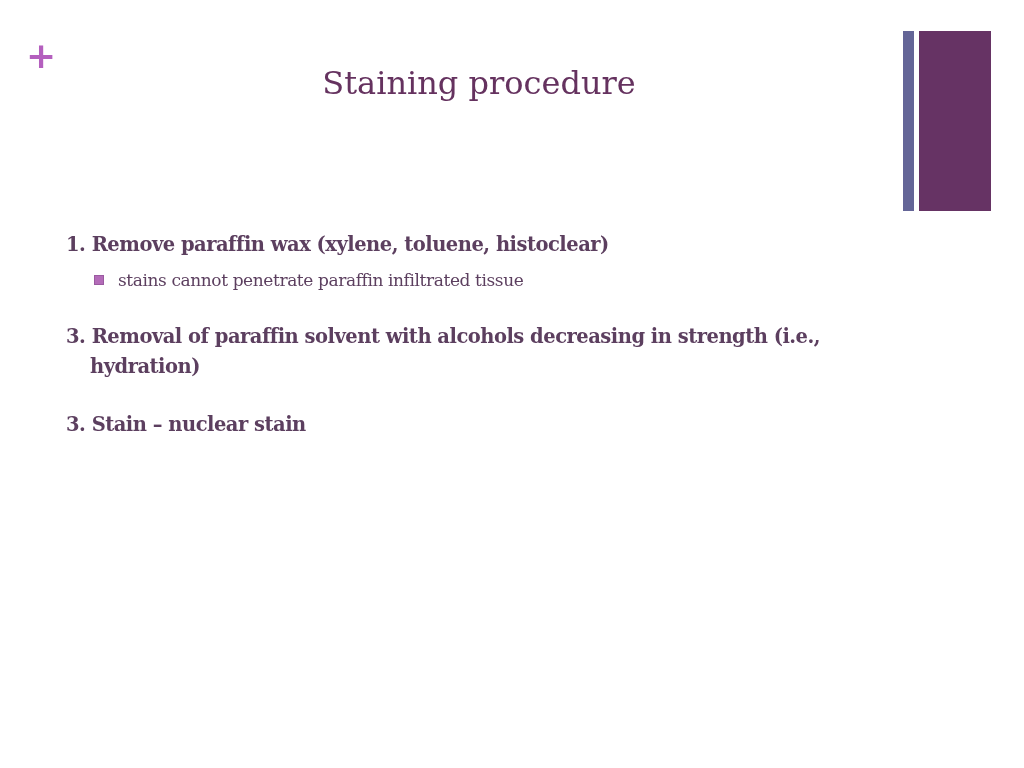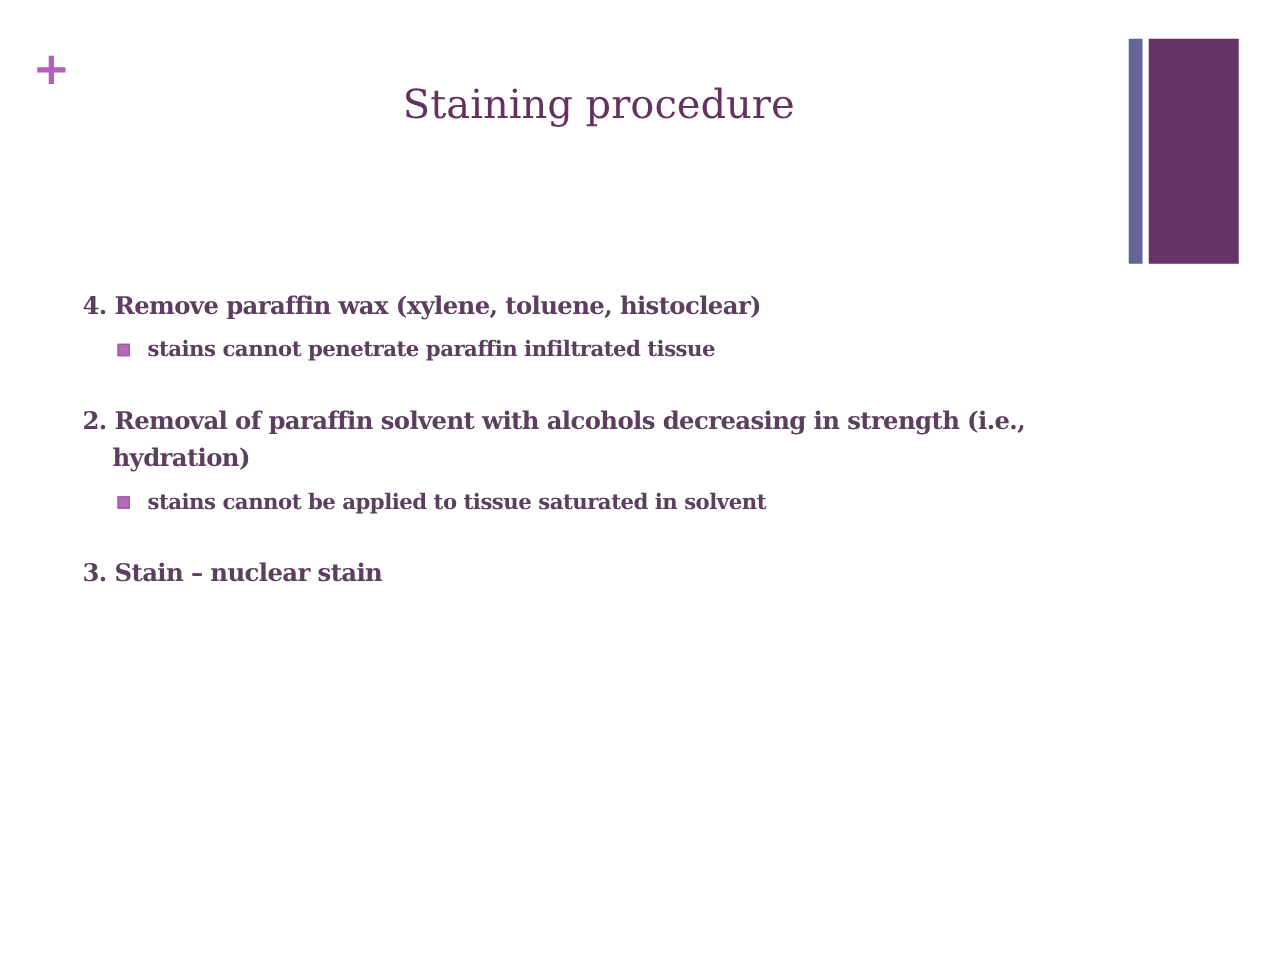--- a/index.html
+++ b/index.html
@@ -3,34 +3,33 @@
 <meta charset="utf-8">
 <style>
   html, body { margin:0; padding:0; }
   body { width:1024px; height:768px; background:#ffffff; position:relative; overflow:hidden; font-family:"DejaVu Serif","Liberation Serif",serif; color:#5a3a5e; }
   .plus { position:absolute; left:26px; top:38px; font-family:"DejaVu Sans",sans-serif; font-size:36px; font-weight:bold; color:#b45fbe; line-height:36px; }
   .bar-thin { position:absolute; left:903px; top:31px; width:11px; height:180px; }
   .bar-wide { position:absolute; left:919px; top:31px; width:72px; height:180px; }
   .title { position:absolute; left:0; width:958px; top:64px; text-align:center; font-family:"DejaVu Serif",serif; font-size:32px; color:#65325f; letter-spacing:0px; }
   .content { position:absolute; left:66px; top:230px; width:820px; }
   .item { font-size:19.5px; font-weight:bold; line-height:30px; color:#5c3f5f; letter-spacing:-0.5px; padding-left:24px; text-indent:-24px; margin-bottom:6px; }
-  .sub { position:relative; font-size:17px; font-weight:bold; line-height:28px; color:#5c3f5f; padding-left:52px; letter-spacing:-0.4px; margin-bottom:6px; }
+  .sub { position:relative; font-size:17px; font-weight:normal; line-height:28px; color:#5c3f5f; padding-left:52px; letter-spacing:-0.4px; margin-bottom:6px; }
   .sub .sq { position:absolute; left:28px; top:9px; width:10px; height:10px; background:#b36bb8; border:1px solid #9a5aa0; box-sizing:border-box; }
   .gap { height:22px; }
 </style>
 </head>
 <body>
 
 <div class="plus">+</div>
 <div class="bar-thin" style="background:#646597"></div>
 <div class="bar-wide" style="background:#663364"></div>
 
 <div class="title">Staining procedure</div>
 
 <div class="content">
-  <div class="item">4. Remove paraffin wax (xylene, toluene, histoclear)</div>
+  <div class="item">1. Remove paraffin wax (xylene, toluene, histoclear)</div>
   <div class="sub"><span class="sq"></span><span>stains cannot penetrate paraffin infiltrated tissue</span></div>
   <div class="gap"></div>
-  <div class="item" style="width:790px">2. Removal of paraffin solvent with alcohols decreasing in strength (i.e., hydration)</div>
-  <div class="sub"><span class="sq"></span><span>stains cannot be applied to tissue saturated in solvent</span></div>
+  <div class="item" style="width:790px">3. Removal of paraffin solvent with alcohols decreasing in strength (i.e., hydration)</div>
   <div class="gap"></div>
   <div class="item">3. Stain – nuclear stain</div>
 </div>
 
 </body></html>

